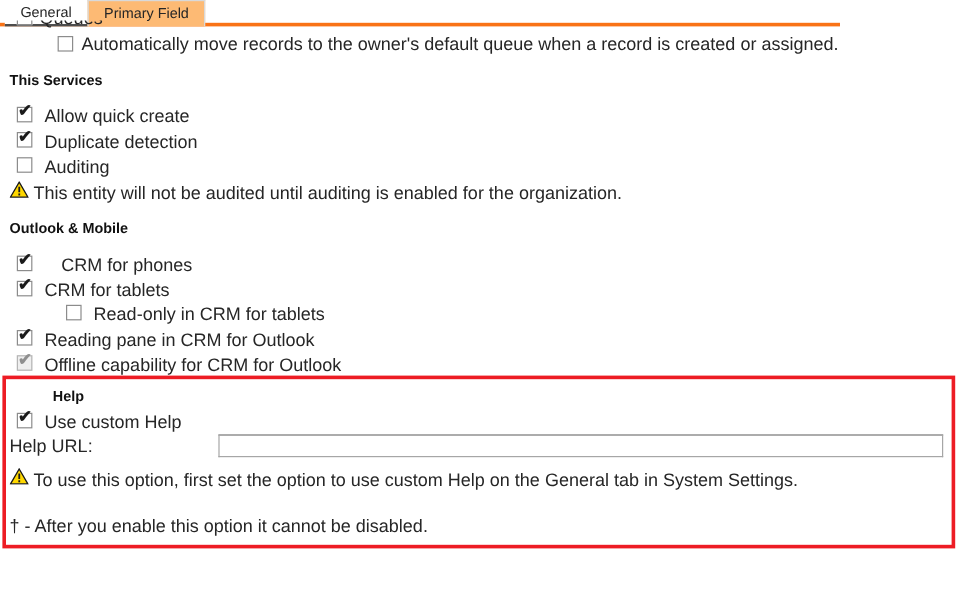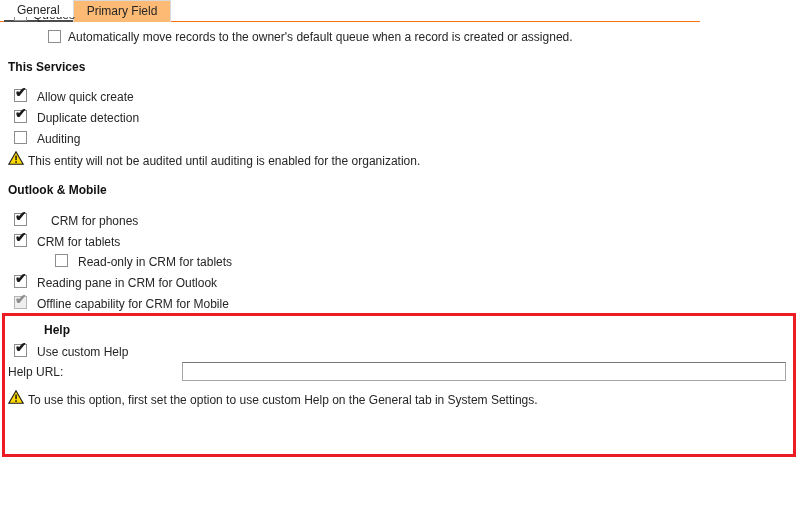--- a/index.html
+++ b/index.html
@@ -2,28 +2,28 @@
 <html><head>
 <meta charset="utf-8">
 <style>
   * { margin:0; padding:0; box-sizing:border-box; }
   html,body { width:800px; height:507px; background:#fff; overflow:hidden;
     font-family:"Liberation Sans", sans-serif; color:#262626; }
   #stage { position:relative; width:800px; height:507px; background:#fff; }
 
   
   .tabstrip { position:absolute; top:0; left:0; width:700px; height:22px;
-    border-bottom:1px solid #f97316; display:flex; padding-left:4px; }
+    border-bottom:3px solid #f97316; display:flex; padding-left:4px; }
   .tab { height:22px; padding:3px 13px 0 13px; font-size:12px; cursor:default; }
   .tab.active { background:#fff; border-bottom:2px solid #4d4d4d; }
   .tab.inactive { background:#fdba74; border:1px solid #d9d9d9; border-bottom:none; }
 
   
   .abs { position:absolute; }
-  .lbl { font-size:12px; line-height:13px; white-space:nowrap; }
+  .lbl { font-size:15px; line-height:13px; white-space:nowrap; }
   .heading { font-size:12px; font-weight:bold; color:#111; white-space:nowrap; }
   .cb { position:absolute; width:13px; height:13px; background:#fff; border:1px solid #8c8c8c; }
   .cb.checked::after { content:"✔"; position:absolute; left:0px; top:-6px;
     font-size:14px; font-weight:bold; color:#1a1a1a; }
   .cb.disabled { background:#efefef; border-color:#b5b5b5; }
   .cb.disabled::after { color:#8f8f8f; }
 
   .warn { display:inline-block; vertical-align:middle; }
 
   
@@ -86,35 +86,36 @@
   <span class="cb checked" style="left:14px; top:234px;"></span>
   <span class="lbl abs" style="left:37px; top:236px;text-align:center;">CRM for tablets</span>
 
   <span class="cb" style="left:55px; top:254px;"></span>
   <span class="lbl abs" style="left:78px; top:256px;">Read-only in CRM for tablets</span>
 
   <span class="cb checked" style="left:14px; top:275px;"></span>
   <span class="lbl abs" style="left:37px; top:277px;">Reading pane in CRM for Outlook</span>
 
   <span class="cb checked disabled" style="left:14px; top:296px;"></span>
-  <span class="lbl abs" style="left:37px; top:298px;">Offline capability for CRM for Mobile</span>
+  <span class="lbl abs" style="left:37px; top:298px;">Offline capability for CRM for Outlook</span>
 
   <div class="hl-box"></div>
 
   <div class="heading abs" style="left:8px; top:323px;padding-left:36px;">Help</div>
 
   <span class="cb checked" style="left:14px; top:344px;"></span>
   <span class="lbl abs" style="left:37px; top:346px;">Use custom Help</span>
 
   <span class="lbl abs" style="left:8px; top:366px;">Help URL:</span>
   <input type="text" class="url-input" value="" style="">
 
   <span class="abs warn" style="left:8px; top:390px;">
     <svg width="16" height="14" viewBox="0 0 16 14">
       <path d="M8 0.8 L15.2 13.2 L0.8 13.2 Z" stroke="#1a1a1a" stroke-width="1.1" fill="#ffd800"></path>
       <rect x="7.3" y="4.6" width="1.5" height="4.6" fill="#1a1a1a"></rect>
       <rect x="7.3" y="10.2" width="1.5" height="1.7" fill="#1a1a1a"></rect>
     </svg>
   </span>
   <span class="lbl abs" style="left:28px; top:394px;">To use this option, first set the option to use custom Help on the General tab in System Settings.</span>
 
+  <span class="lbl abs" style="left:8px; top:432px;">† - After you enable this option it cannot be disabled.</span>
 
 </div>
 
 </body></html>

